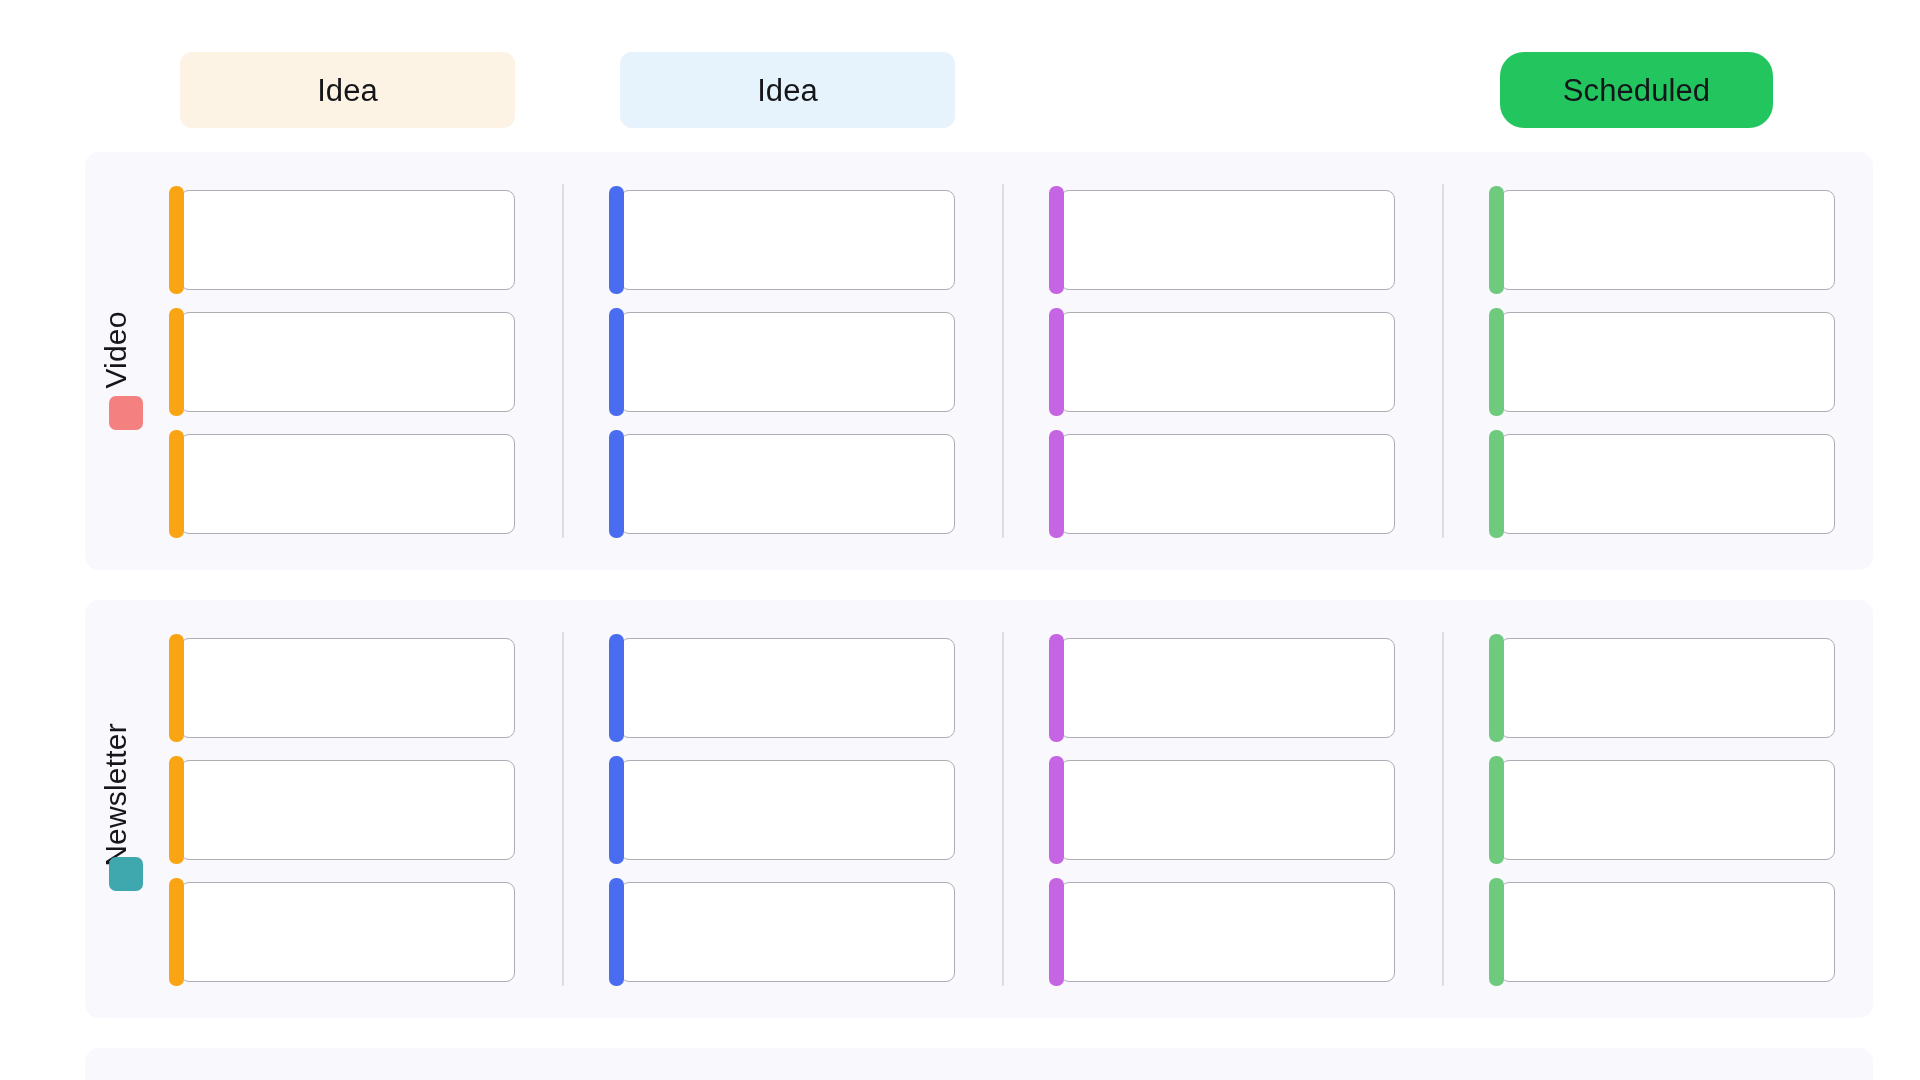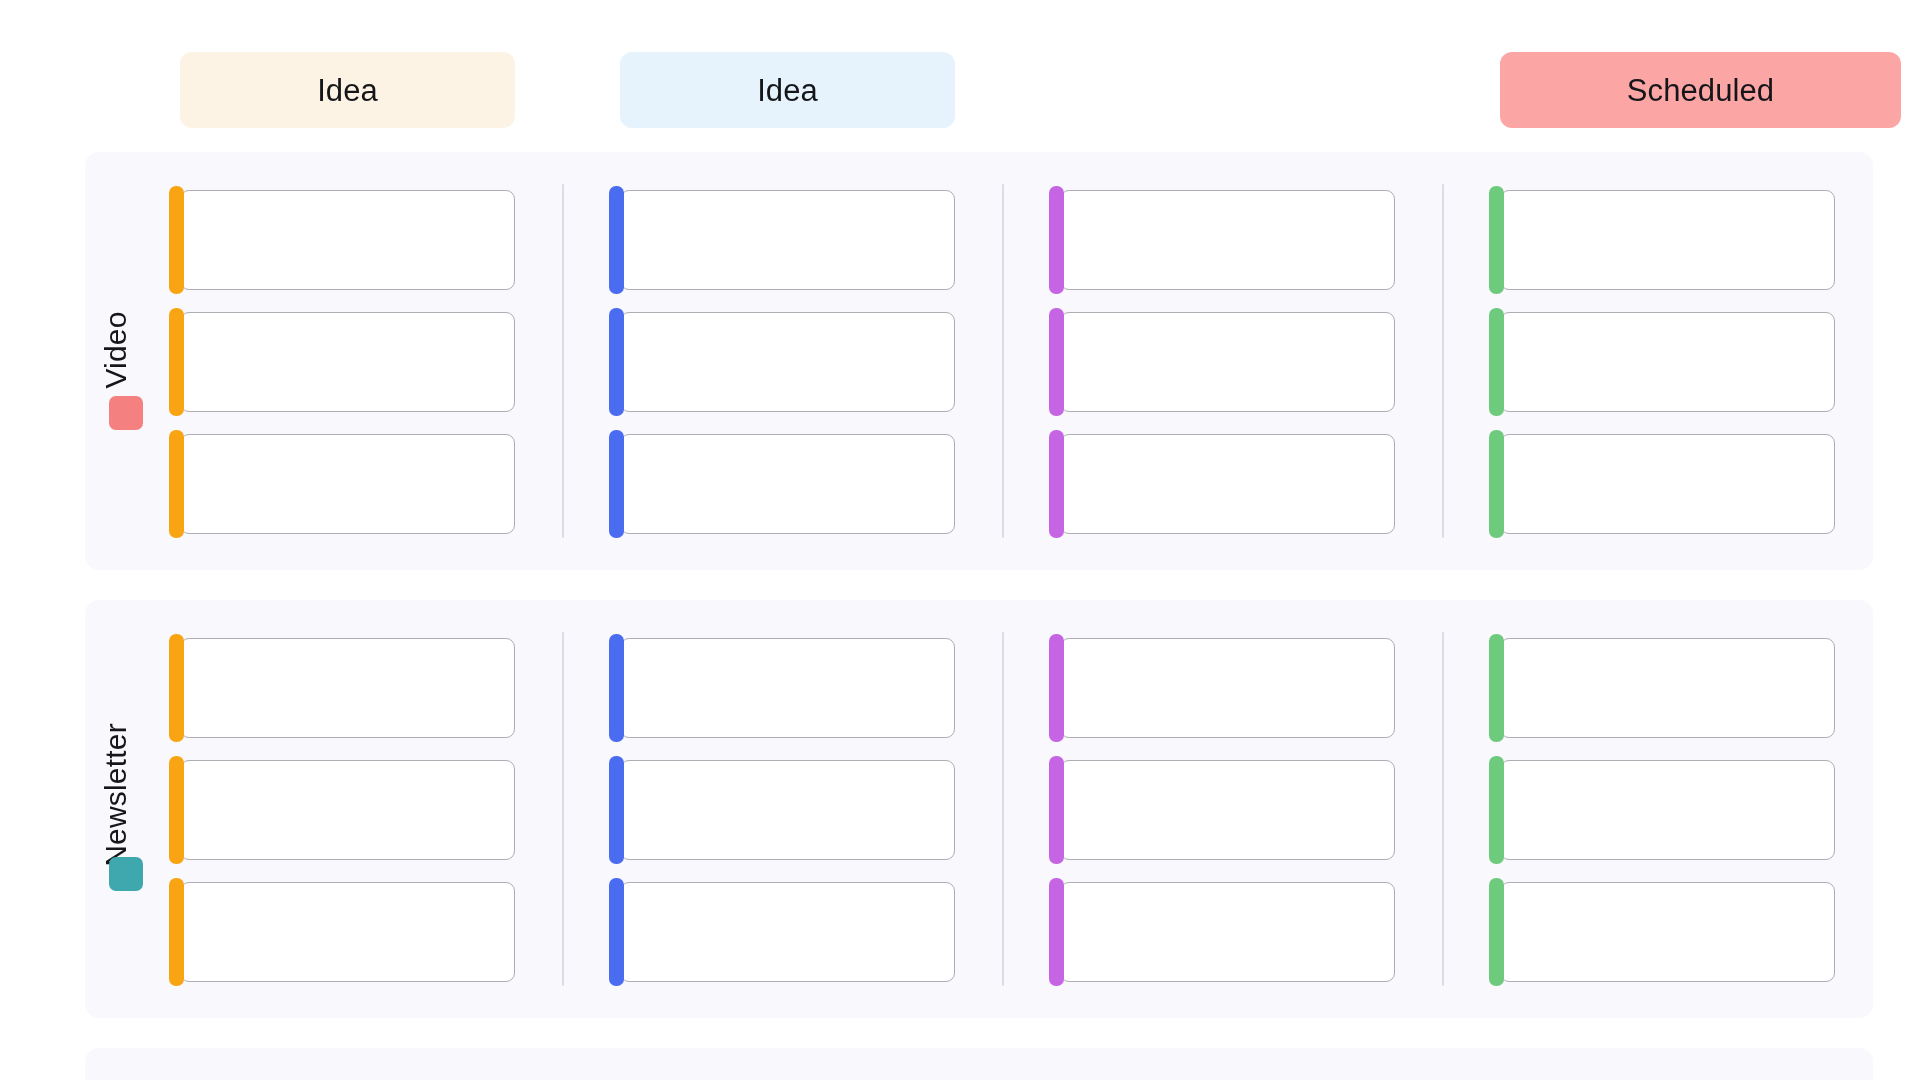--- a/index.html
+++ b/index.html
@@ -124,21 +124,21 @@
 
 <div id="board">
 
   <div class="header-row">
       <div class="col-header" style="left: 180px; width: 335px; background: rgb(252, 243, 228);">
         <span class="col-header-label">Idea</span>
       </div>
       <div class="col-header" style="left: 620px; width: 335px; background: rgb(230, 243, 252);">
         <span class="col-header-label">Idea</span>
       </div>
-      <div class="col-header" style="left: 1500px; width: 401px; background: #fca5a5;">
+      <div class="col-header" style="left: 1500px; width: 273px; background: #22c55e; border-radius: 24px;">
         <span class="col-header-label">Scheduled</span>
       </div>
     </div>
 
 <div class="swimlane" style="top: 152px; height: 418px;">
       <div class="swimlane-inner">
         <div class="lane-title" style="top: 138px; height: 120px;">
           <span class="lane-title-text">Video</span>
         </div>
         <div class="lane-swatch" style="left: 24px; top: 244px; background: rgb(245, 128, 128);"></div>

